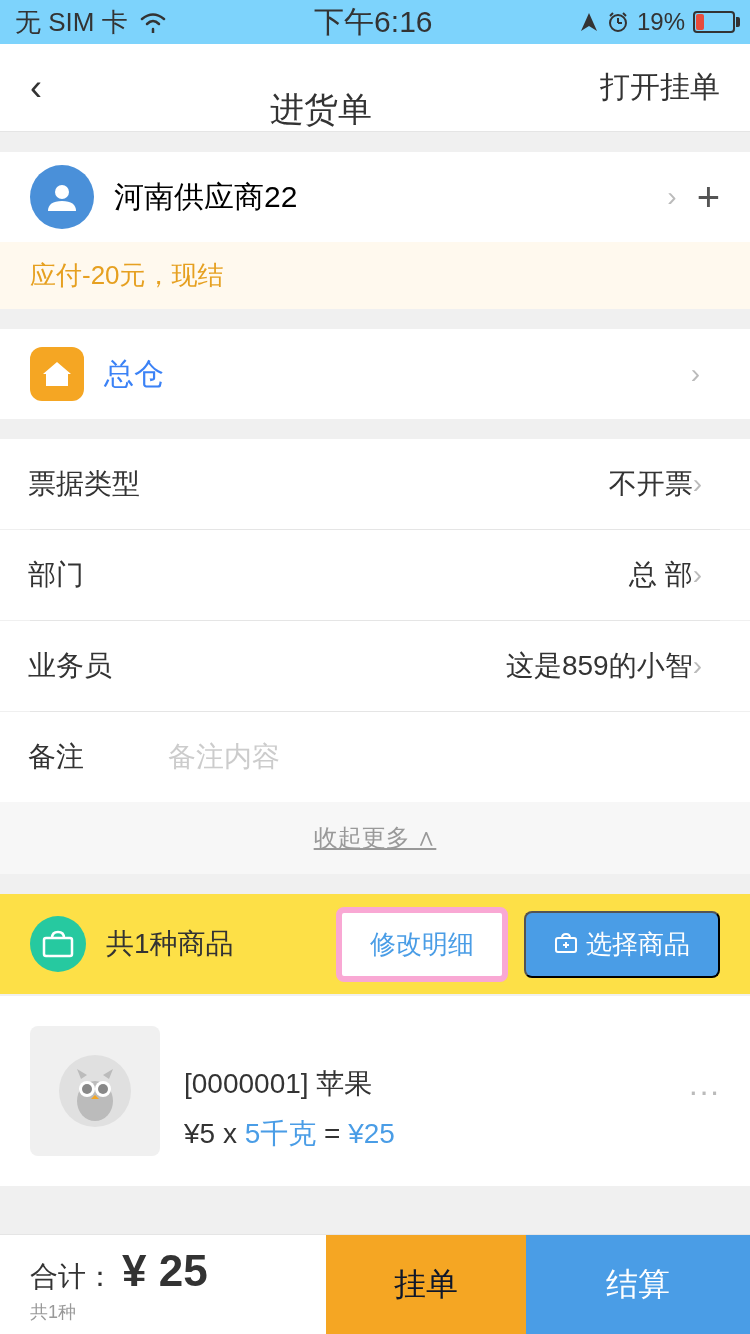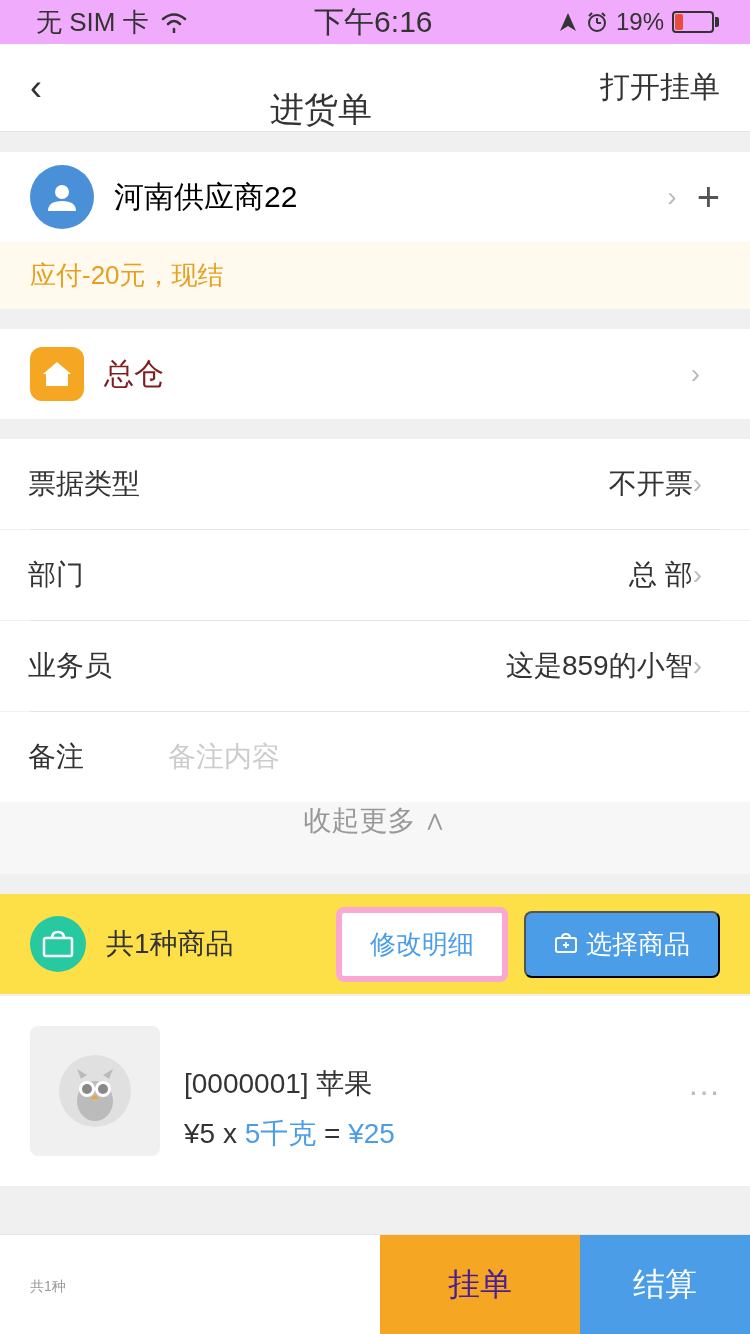--- a/index.html
+++ b/index.html
@@ -8,26 +8,26 @@
       width: 750px;
       min-height: 1334px;
       font-family: -apple-system, "PingFang SC", "Helvetica Neue", Arial, sans-serif;
       background: #f0f0f0;
       font-size: 28px;
       color: #333;
     }
 
     
     .status-bar {
-      background: #f0abfc;
+      background: #7dd3fc;
       height: 44px;
       display: flex;
       align-items: center;
       justify-content: space-between;
-      padding: 0 36px;
+      padding: 0 15px;
       font-size: 26px;
       text-align: center;
     }
     .status-left { display: flex; align-items: center; gap: 10px; }
     .status-center { font-size: 30px; font-weight: 500; }
     .status-right { display: flex; align-items: center; gap: 8px; font-size: 24px; }
     .battery-icon {
       width: 42px; height: 22px; border: 2px solid #333; border-radius: 4px;
       position: relative; display: inline-block;
     }
@@ -94,44 +94,45 @@
       align-items: center;
       padding: 0 30px;
       height: 90px;
     }
     .warehouse-icon {
       width: 54px; height: 54px; border-radius: 12px;
       background: #f5a623;
       display: flex; align-items: center; justify-content: center;
       margin-right: 20px; flex-shrink: 0;
     }
-    .warehouse-name { flex: 1; font-size: 30px; color: #7f1d1d; }
+    .warehouse-name { flex: 1; font-size: 30px; color: #3b82f6; }
 
     
     .form-row {
       background: #fff;
       display: flex;
       align-items: center;
       padding: 0 28px;
       height: 90px;
     }
     .form-label { width: 140px; font-size: 28px; color: #333; flex-shrink: 0; }
     .form-value { flex: 1; font-size: 28px; color: #333; text-align: right; }
     .form-placeholder { flex: 1; font-size: 28px; color: #ccc; }
 
     
     .collapse-row {
       background: #f7f7f7;
       display: flex;
-      align-items: flex-start;
+      align-items: center;
       justify-content: center;
       height: 72px;
-      font-size: 28px;
+      font-size: 24px;
       color: #999;
       gap: 8px;
+      text-decoration: underline;
     }
 
     
     .products-header {
       background: #fde047;
       display: flex;
       align-items: center;
       padding: 0 30px;
       height: 100px;
     }
@@ -197,31 +198,31 @@
     }
     .footer-total {
       flex: 1;
       display: flex;
       flex-direction: column;
       justify-content: center;
       padding: 0 30px;
     }
     .footer-total-main { font-size: 28px; color: #333; display: flex; align-items: baseline; gap: 8px; }
     .footer-total-main .amount { font-size: 44px; font-weight: 600; }
-    .footer-total-sub { font-size: 14px; color: #999; margin-top: 4px; }
+    .footer-total-sub { font-size: 18px; color: #999; margin-top: 4px; }
     .btn-hold {
       width: 200px;
       background: #f5a623;
-      color: #4c1d95;
+      color: #0f172a;
       font-size: 32px;
       display: flex; align-items: center; justify-content: center;
       cursor: pointer;
     }
     .btn-checkout {
-      width: 170px;
+      width: 224px;
       background: #4a9de6;
       color: #fff;
       font-size: 32px;
       display: flex; align-items: center; justify-content: center;
       cursor: pointer;
     }
   </style>
 </head>
 <body>
 
@@ -379,20 +380,24 @@
       <span class="highlight">¥25</span>
     </div>
   </div>
   <span class="product-more">···</span>
 </div>
 
 <div style="height: 100px;"></div>
 
 <div class="footer">
   <div class="footer-total">
+    <div class="footer-total-main">
+      <span>合计：</span>
+      <span class="amount">¥ 25</span>
+    </div>
     <div class="footer-total-sub">共1种</div>
   </div>
   <div class="btn-hold">
     <span>挂单</span>
   </div>
   <div class="btn-checkout">
     <span>结算</span>
   </div>
 </div>
 

